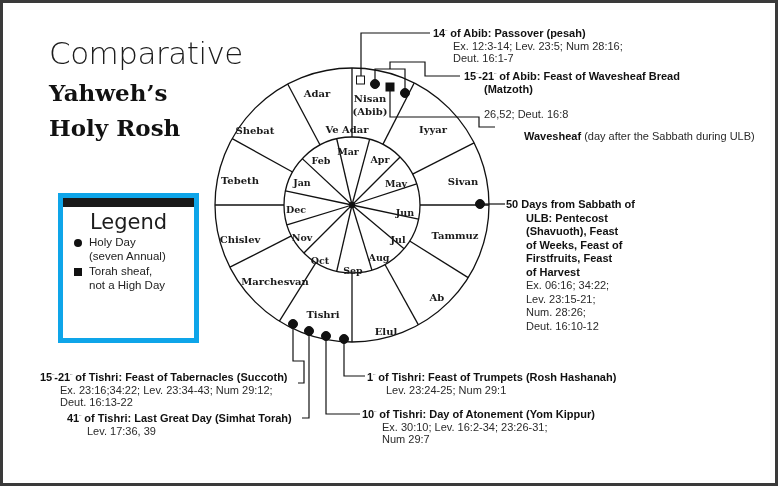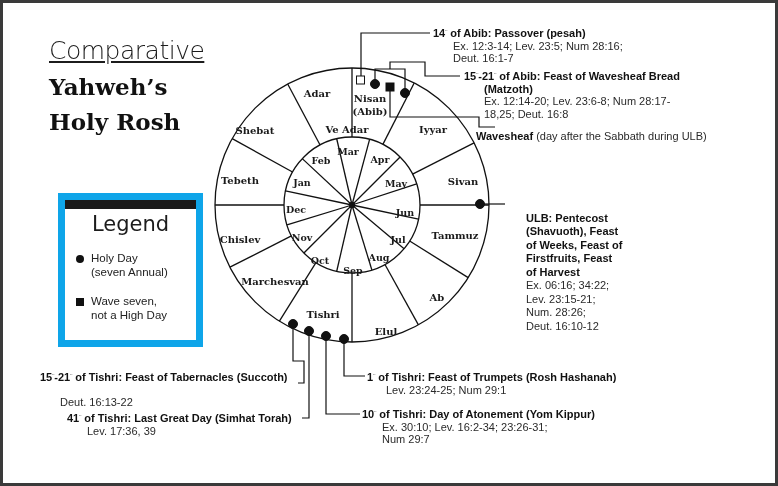--- a/index.html
+++ b/index.html
@@ -1,24 +1,24 @@
 <!DOCTYPE html>
 <html><head>
 <meta charset="utf-8">
 <style>
   html, body { margin: 0; padding: 0; background: #ffffff; }
   body { width: 778px; height: 486px; position: relative; overflow: hidden; font-family: "Liberation Sans", sans-serif; color: #222; }
   .frame { position: absolute; left: 0; top: 0; width: 772px; height: 480px; border: 3px solid #3a3a3a; background: #fff; }
   .title { position: absolute; left: 49px; top: 38px; line-height: 1; }
-  .title .light { font-family: "DejaVu Sans", sans-serif; font-weight: 300; font-size: 25px; color: #1c1c1c; letter-spacing: -0.5px; display: block; margin-bottom: 5px; text-decoration: underline; }
+  .title .light { font-family: "DejaVu Sans", sans-serif; font-weight: 300; font-size: 31px; color: #1c1c1c; letter-spacing: -0.5px; display: block; margin-bottom: 5px; }
   .title .bold { font-family: "DejaVu Serif", serif; font-weight: bold; font-size: 23px; color: #111; display: block; margin-top: 12px; letter-spacing: 0px; }
-  .legend { position: absolute; left: 58px; top: 193px; width: 131px; height: 140px; border: 7px solid #0ea5e9; background: #fff; }
+  .legend { position: absolute; left: 58px; top: 193px; width: 131px; height: 140px; border: 5px solid #0ea5e9; background: #fff; }
   .legend .bar { height: 9px; background: #1a1a1a; }
   .legend .lt { font-family: "DejaVu Sans", sans-serif; font-size: 21px; text-align: center; margin-top: 3px; color: #1c1c1c; }
-  .legend .row { position: relative; padding-left: 26px; font-size: 11.5px; line-height: 14px; color: #222; margin-top: 15px; }
+  .legend .row { position: relative; padding-left: 26px; font-size: 11.5px; line-height: 14px; color: #222; margin-top: 1px; }
   .legend .sym { position: absolute; left: 11px; top: 4px; width: 8px; height: 8px; }
   .sym.dot { background: #111; border-radius: 50%; }
   .sym.open { border: 1px solid #222; width: 6px; height: 6px; background: #fff; }
   .sym.fill { background: #111; }
   svg.wheel { position: absolute; left: 0; top: 0; }
   .note { position: absolute; font-size: 11px; line-height: 12.5px; color: #2a2a2a; white-space: nowrap; }
   .note .h { font-weight: bold; color: #111; }
   .note sup { font-size: 6px; vertical-align: top; position: relative; top: -1px; }
 </style>
 </head>
@@ -35,21 +35,21 @@
 <div class="legend">
   <div class="bar"></div>
   <div class="lt">Legend</div>
   <div class="row">
     <span class="sym dot"></span>
     <span>Holy Day</span><br>
     <span>(seven Annual)</span>
   </div>
   <div class="row">
     <span class="sym fill"></span>
-    <span>Wave seven,</span><br>
+    <span>Torah sheaf,</span><br>
     <span>not a High Day</span>
   </div>
 </div>
 
 <svg class="wheel" width="778" height="486" viewBox="0 0 778 486">
   <g id="wheel-geom" fill="none" stroke="#111" stroke-width="1.3">
       <circle cx="352" cy="205" r="137"></circle>
       <circle cx="352" cy="205" r="68"></circle>
       <circle cx="352" cy="205" r="2.5" fill="#111"></circle>
       <line x1="352" y1="137" x2="352" y2="68"></line>
@@ -139,45 +139,45 @@
 
 <div class="note" style="left:433px; top:27px;">
   <span class="h"><span>14</span><sup>¨</sup> <span>of Abib: Passover (pesah)</span></span><br>
   <span style="padding-left:20px">Ex. 12:3-14; Lev. 23:5; Num 28:16;</span><br>
   <span style="padding-left:20px">Deut. 16:1-7</span>
 </div>
 
 <div class="note" style="left:464px; top:70px;">
   <span class="h"><span>15</span><sup>¨</sup><span>-21</span><sup>¨</sup> <span>of Abib: Feast of Wavesheaf Bread</span></span><br>
   <span class="h" style="padding-left:20px">(Matzoth)</span><br>
-  <span style="padding-left:20px">Ex. 12:14-20; Lev. 23:6-8; Num 28:17-</span><br>
-  <span style="padding-left:20px">18,25; Deut. 16:8</span>
+  <br>
+  <span style="padding-left:20px">26,52; Deut. 16:8</span>
 </div>
 
-<div class="note" style="left:476px; top:130px;">
+<div class="note" style="left:524px; top:130px;">
   <span class="h">Wavesheaf</span>
   <span>(day after the Sabbath during ULB)</span>
 </div>
 
 <div class="note" style="left:506px; top:198px; line-height:13.5px;">
-  <br>
+  <span class="h">50 Days from Sabbath of</span><br>
   <span class="h" style="padding-left:20px">ULB: Pentecost</span><br>
   <span class="h" style="padding-left:20px">(Shavuoth), Feast</span><br>
   <span class="h" style="padding-left:20px">of Weeks, Feast of</span><br>
   <span class="h" style="padding-left:20px">Firstfruits, Feast</span><br>
   <span class="h" style="padding-left:20px">of Harvest</span><br>
   <span style="padding-left:20px">Ex. 06:16; 34:22;</span><br>
   <span style="padding-left:20px">Lev. 23:15-21;</span><br>
   <span style="padding-left:20px">Num. 28:26;</span><br>
   <span style="padding-left:20px">Deut. 16:10-12</span>
 </div>
 
 <div class="note" style="left:40px; top:371px;">
   <span class="h"><span>15</span><sup>¨</sup><span>-21</span><sup>¨</sup> <span>of Tishri: Feast of Tabernacles (Succoth)</span></span><br>
-  <br>
+  <span style="padding-left:20px">Ex. 23:16;34:22; Lev. 23:34-43; Num 29:12;</span><br>
   <span style="padding-left:20px">Deut. 16:13-22</span>
 </div>
 
 <div class="note" style="left:67px; top:412px;">
   <span class="h"><span>41</span><sup>¨</sup> <span>of Tishri: Last Great Day (Simhat Torah)</span></span><br>
   <span style="padding-left:20px">Lev. 17:36, 39</span>
 </div>
 
 <div class="note" style="left:367px; top:371px;">
   <span class="h"><span>1</span><sup>¨</sup> <span>of Tishri: Feast of Trumpets (Rosh Hashanah)</span></span><br>

